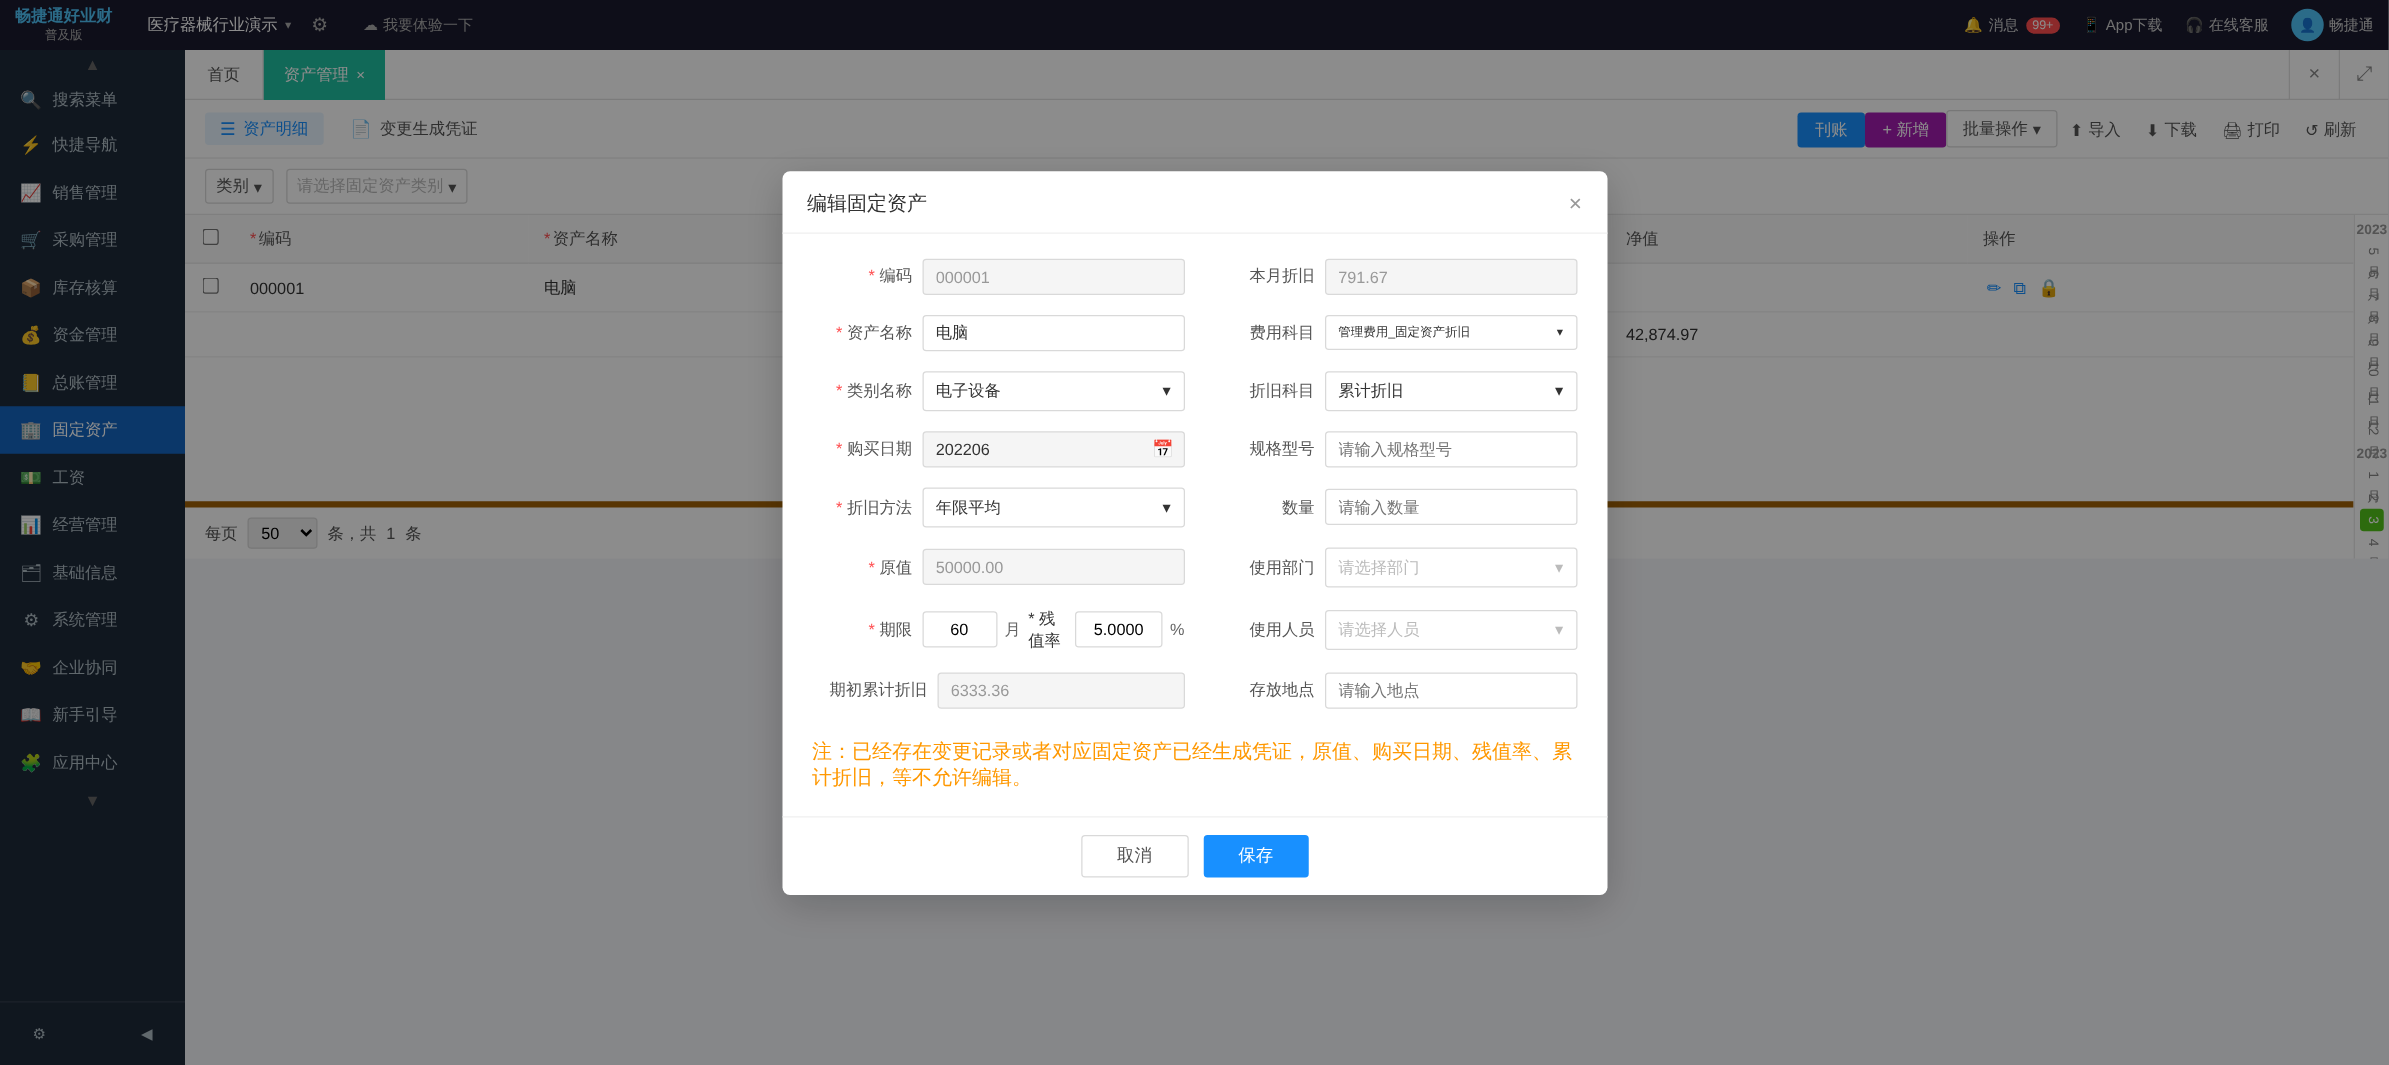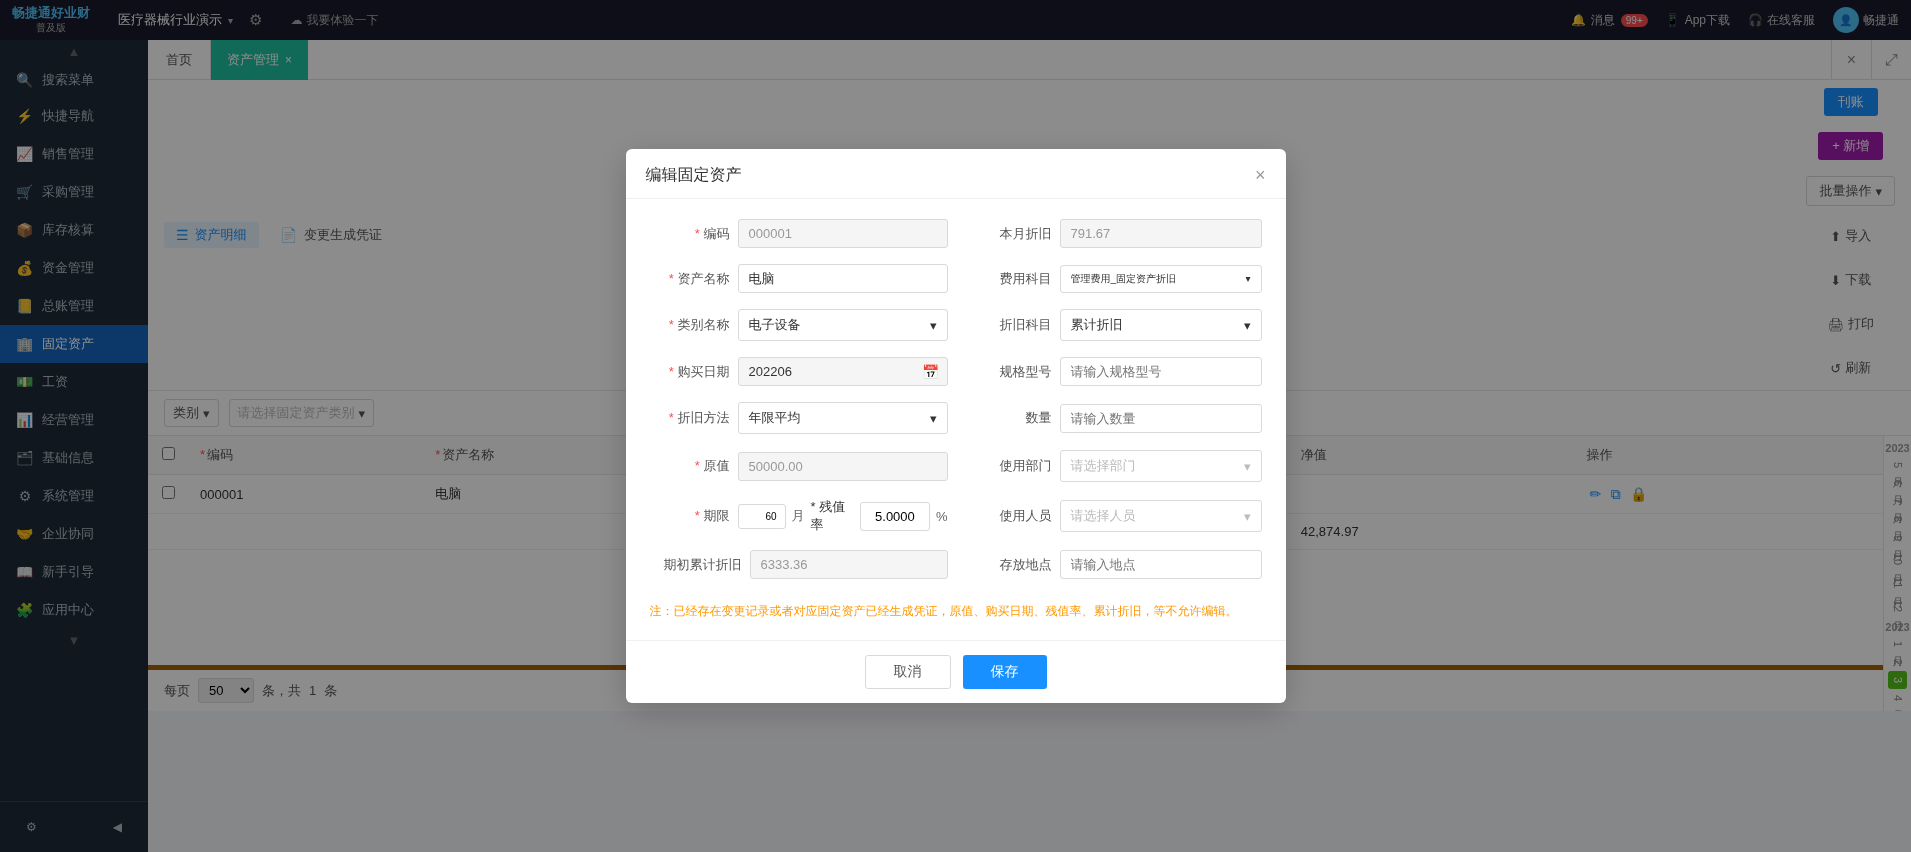--- a/index.html
+++ b/index.html
@@ -39,21 +39,21 @@
     .tab-active { padding: 0 16px; height: 40px; display: flex; align-items: center; background: #20c0a0; color: #fff; font-size: 13px; cursor: pointer; gap: 6px; }
     .tab-close { font-size: 12px; cursor: pointer; color: #fff; }
     .tab-bar-right { margin-left: auto; display: flex; align-items: center; }
     .tab-bar-btn { width: 40px; height: 40px; display: flex; align-items: center; justify-content: center; cursor: pointer; color: #888; border-left: 1px solid #e0e0e0; font-size: 16px; }
 
     
     .content-toolbar { background: #fff; border-bottom: 1px solid #e8e8e8; padding: 8px 16px; display: flex; align-items: center; gap: 10px; flex-shrink: 0; }
     .toolbar-tab { display: flex; align-items: center; gap: 6px; padding: 4px 12px; border-radius: 3px; cursor: pointer; font-size: 13px; color: #555; }
     .toolbar-tab.active { background: #e8f4ff; color: #1890ff; }
     .toolbar-tab-icon { font-size: 14px; }
-    .toolbar-right { margin-left: auto; display: flex; align-items: center; gap: 16px; flex-direction: column; }
+    .toolbar-right { margin-left: auto; display: flex; align-items: flex-end; gap: 0; }
     .btn-adjust { background: #1890ff; color: #fff; border: none; padding: 5px 14px; border-radius: 3px; cursor: pointer; font-size: 13px; }
     .btn-new { background: #a21caf; color: #fff; border: none; padding: 5px 14px; border-radius: 3px; cursor: pointer; font-size: 13px; display: flex; align-items: center; gap: 4px; }
     .btn-batch { background: #fff; color: #555; border: 1px solid #d9d9d9; padding: 5px 12px; border-radius: 3px; cursor: pointer; font-size: 13px; display: flex; align-items: center; gap: 4px; }
     .btn-icon { background: transparent; color: #555; border: none; padding: 5px 10px; cursor: pointer; font-size: 13px; display: flex; align-items: center; gap: 4px; }
 
     
     .filter-bar { background: #fff; padding: 8px 16px; display: flex; align-items: center; gap: 10px; border-bottom: 1px solid #e8e8e8; flex-shrink: 0; }
     .filter-select { border: 1px solid #d9d9d9; border-radius: 3px; padding: 4px 8px; font-size: 13px; color: #555; background: #fff; cursor: pointer; display: flex; align-items: center; gap: 4px; }
     .filter-select-placeholder { color: #bbb; }
 
@@ -78,37 +78,37 @@
     
     .overlay { position: fixed; top: 0; left: 0; right: 0; bottom: 0; background: rgba(0,0,0,0.45); z-index: 100; display: flex; align-items: center; justify-content: center; }
 
     
     .dialog { background: #fff; border-radius: 6px; width: 660px; box-shadow: 0 8px 32px rgba(0,0,0,0.2); position: relative; }
     .dialog-header { padding: 16px 20px 12px; border-bottom: 1px solid #f0f0f0; display: flex; align-items: center; justify-content: space-between; }
     .dialog-title { font-size: 16px; font-weight: 500; color: #333; }
     .dialog-close { cursor: pointer; color: #999; font-size: 18px; background: none; border: none; }
     .dialog-body { padding: 20px 24px; }
     .dialog-footer { padding: 14px 20px; border-top: 1px solid #f0f0f0; display: flex; justify-content: center; gap: 12px; }
-    .dialog-note { font-size: 12px; color: #ff9800; margin-top: 24px; font-family: Liberation Serif, serif; }
+    .dialog-note { font-size: 16px; color: #ff9800; margin-top: 24px; font-family: Liberation Serif, serif; }
 
     
     .form-grid { display: grid; grid-template-columns: 1fr 1fr; gap: 16px 24px; }
     .form-row { display: flex; align-items: center; gap: 8px; }
     .form-label { width: 80px; text-align: right; color: #555; font-size: 13px; flex-shrink: 0; }
     .form-label .req { color: #ff4d4f; }
     .form-input { flex: 1; border: 1px solid #d9d9d9; border-radius: 3px; padding: 6px 10px; font-size: 13px; color: #333; outline: none; }
     .form-input.disabled { background: #f5f5f5; color: #999; }
     .form-select { flex: 1; border: 1px solid #d9d9d9; border-radius: 3px; padding: 6px 10px; font-size: 13px; color: #333; background: #fff; cursor: pointer; display: flex; align-items: center; justify-content: space-between; }
     .form-select.placeholder { color: #bbb; }
     .form-input-with-icon { flex: 1; position: relative; display: flex; align-items: center; }
     .form-input-with-icon input { width: 100%; border: 1px solid #d9d9d9; border-radius: 3px; padding: 6px 30px 6px 10px; font-size: 13px; color: #333; outline: none; background: #f5f5f5; }
     .form-input-icon { position: absolute; right: 8px; color: #999; font-size: 14px; }
     .form-row-inline { display: flex; align-items: center; gap: 6px; }
     .form-unit { color: #666; font-size: 13px; }
-    .form-input-small { width: 48px; border: 1px solid #d9d9d9; border-radius: 3px; padding: 6px 8px; font-size: 10px; text-align: right; }
+    .form-input-small { width: 60px; border: 1px solid #d9d9d9; border-radius: 3px; padding: 6px 8px; font-size: 13px; text-align: center; }
     .form-input-pct { width: 70px; border: 1px solid #d9d9d9; border-radius: 3px; padding: 6px 8px; font-size: 13px; text-align: center; }
 
     .btn-cancel { background: #fff; color: #555; border: 1px solid #d9d9d9; padding: 7px 28px; border-radius: 3px; cursor: pointer; font-size: 14px; }
     .btn-save { background: #1890ff; color: #fff; border: none; padding: 7px 28px; border-radius: 3px; cursor: pointer; font-size: 14px; }
   </style>
 </head>
 <body>
 
 <div class="app-wrapper">
 

